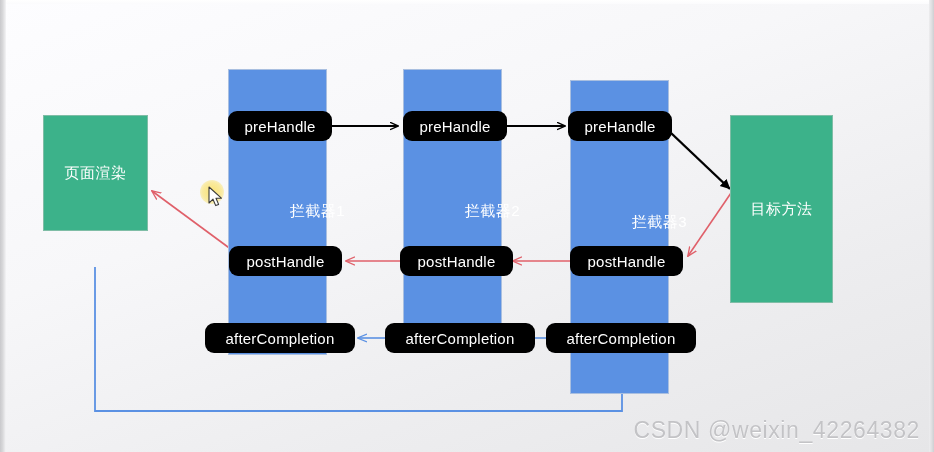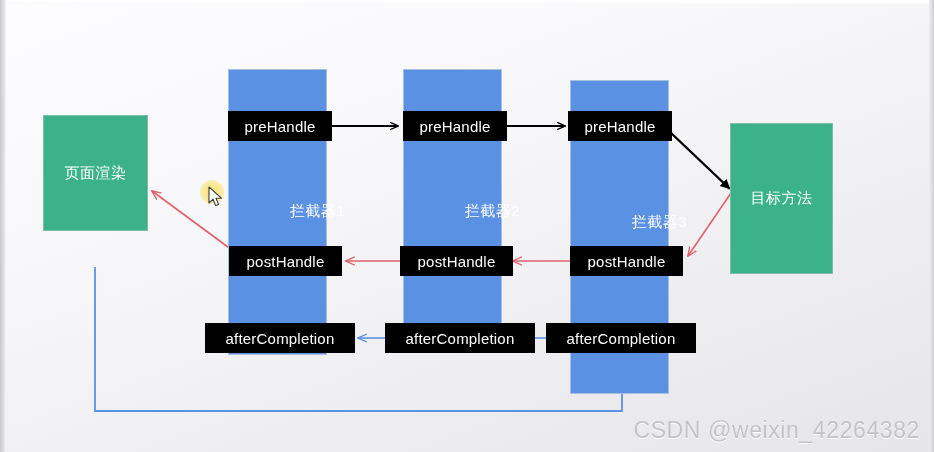--- a/index.html
+++ b/index.html
@@ -78,20 +78,21 @@
   .tag {
     position: absolute;
     background: #000000;
     color: #ffffff;
     font-size: 15px;
     display: flex;
     align-items: center;
     justify-content: center;
     white-space: nowrap;
     letter-spacing: 0.2px;
+    border-radius: 9px;
   }
 
   #watermark {
     position: absolute;
     right: 14px;
     bottom: 8px;
     color: #c3c3c6;
     font-size: 23px;
     letter-spacing: 0.6px;
     text-shadow: 0 1px 0 #ffffff;
@@ -168,21 +169,21 @@
   </div>
 
   <div class="node col" style="left:570px; top:80px; width:99px; height:314px;">
     <div class="col-label" style="top:132px;">拦截器3</div>
   </div>
 
   <div class="node green" style="left:43px; top:115px; width:105px; height:116px;">
     <span>页面渲染</span>
   </div>
 
-  <div class="node green" style="left:730px; top:123px; width:103px; height:151px;">
+  <div class="node green" style="left:730px; top:115px; width:103px; height:188px;">
     <span>目标方法</span>
   </div>
 
   <div class="tag" style="left:228px; top:111px; width:104px; height:30px;">preHandle</div>
   <div class="tag" style="left:403px; top:111px; width:104px; height:30px;">preHandle</div>
   <div class="tag" style="left:568px; top:111px; width:104px; height:30px;">preHandle</div>
 
   <div class="tag" style="left:229px; top:246px; width:113px; height:30px;">postHandle</div>
   <div class="tag" style="left:400px; top:246px; width:113px; height:30px;">postHandle</div>
   <div class="tag" style="left:570px; top:246px; width:113px; height:30px;">postHandle</div>

